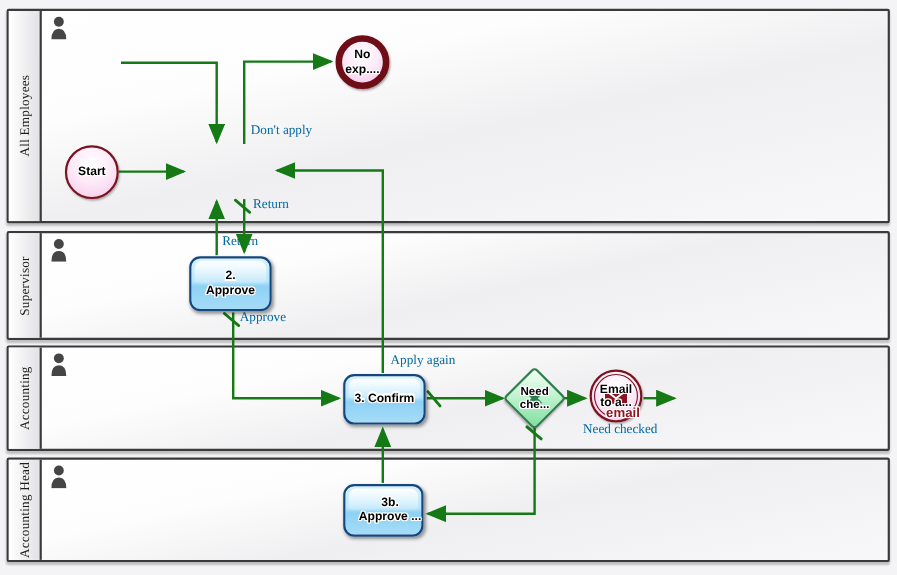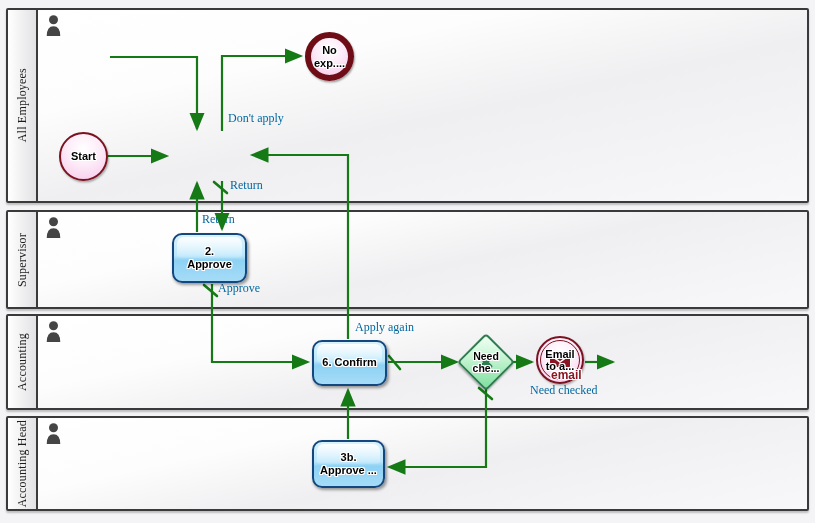--- a/index.html
+++ b/index.html
@@ -146,37 +146,37 @@
   <div class="node event ev-start halo" style="left:59px;top:132px;width:49px;height:49px;">
     <span class="txt">Start</span>
   </div>
 
 
   <div class="node task halo" style="left:172px;top:233px;width:75px;height:50px;">
     <span><span>2.</span><br><span>Approve</span></span>
   </div>
 
   <div class="node task halo" style="left:312px;top:340px;width:75px;height:46px;">
-    <span>6. Confirm</span>
+    <span>3. Confirm</span>
   </div>
 
   <div class="node gateway halo" style="left:459px;top:335px;width:54px;height:54px;">
     <div class="gw-diamond"></div>
     <div class="gw-x"></div>
     <span class="txt"><span>Need</span><br><span>che...</span></span>
   </div>
 
   <div class="node event ev-start halo" style="left:536px;top:336px;width:48px;height:48px;">
     <div class="ev-inner-ring"></div>
     <svg class="env-icon" width="22" height="15" viewBox="0 0 22 15">
       <rect x="0.5" y="0.5" width="21" height="14" rx="1.5" fill="#8b1520" stroke="#ffffff" stroke-width="1"></rect>
       <path d="M1 1.5 L11 9 L21 1.5" fill="none" stroke="#ffffff" stroke-width="1.6"></path>
     </svg>
     <span class="txt"><span>Email</span><br><span>to a...</span></span>
   </div>
   <span class="email-tag halo" style="left:551px;top:368px;position:absolute;">email</span>
 
 
-  <div class="node task halo" style="left:312px;top:440px;width:73px;height:48px;">
+  <div class="node task halo" style="left:312px;top:440px;width:73px;height:48px;justify-content:flex-end;">
     <span><span>3b.</span><br><span>Approve ...</span></span>
   </div>
 
 </div>
 
 </body></html>

